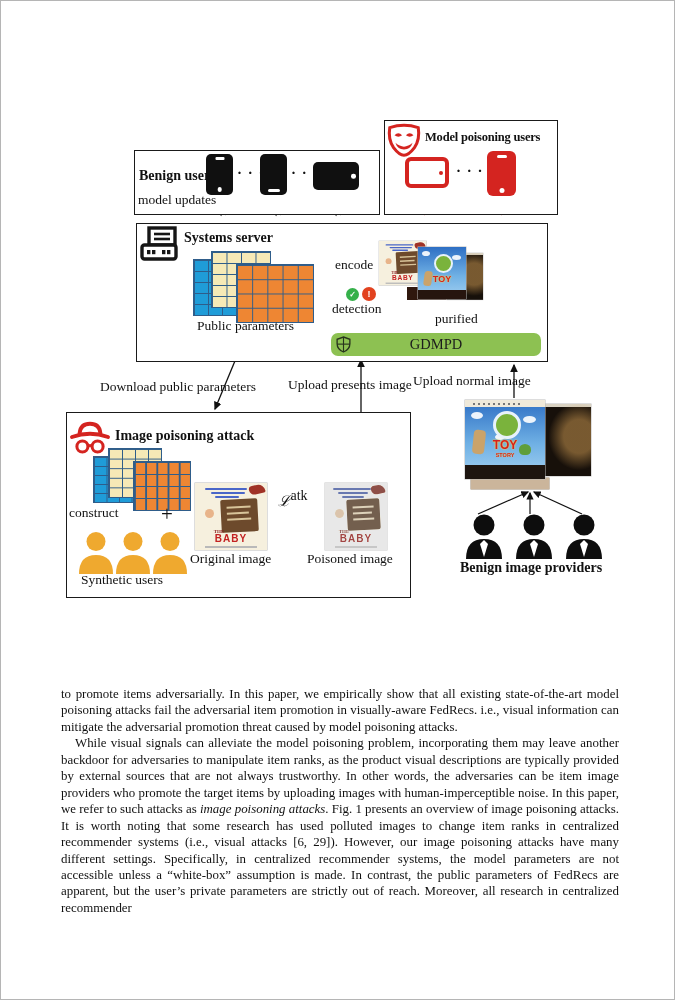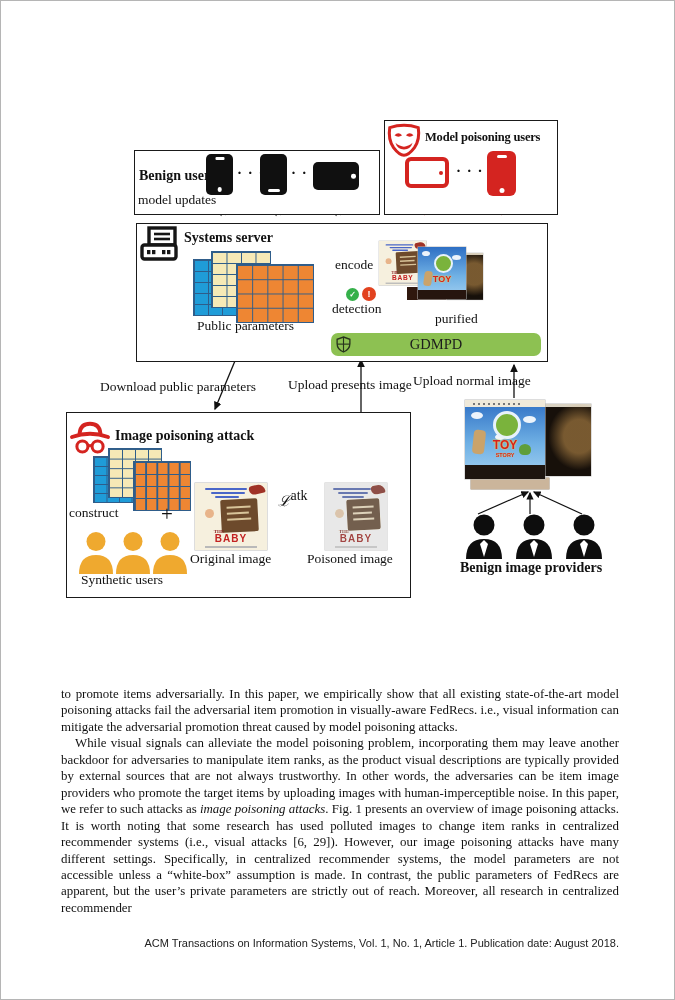--- a/index.html
+++ b/index.html
@@ -329,15 +329,14 @@
       </svg>
     <span class="flabel fbold" style="left:459px;top:559px;font-size:14px">Benign image providers</span>
   </div>
 
 
   <div class="bodytext">
     <p>to promote items adversarially. In this paper, we empirically show that all existing state-of-the-art model poisoning attacks fail the adversarial item promotion in visually-aware FedRecs. i.e., visual information can mitigate the adversarial promotion threat caused by model poisoning attacks.</p>
     <p class="ind"><span>While visual signals can alleviate the model poisoning problem, incorporating them may leave another backdoor for adversaries to manipulate item ranks, as the product visual descriptions are typically provided by external sources that are not always trustworthy. In other words, the adversaries can be item image providers who promote the target items by uploading images with human-imperceptible noise. In this paper, we refer to such attacks as </span><i>image poisoning attacks</i><span>. Fig. 1 presents an overview of image poisoning attacks. It is worth noting that some research has used polluted images to change item ranks in centralized recommender systems (i.e., visual attacks [6, 29]). However, our image poisoning attacks have many different settings. Specifically, in centralized recommender systems, the model parameters are not accessible unless a “white-box” assumption is made. In contrast, the public parameters of FedRecs are apparent, but the user’s private parameters are strictly out of reach. Moreover, all research in centralized recommender</span></p>
   </div>
 
-  <div class="footer">ACM Transactions on Information Systems, Vol. 1, No. 1, Article 1. Publication date: August 2018.</div>
 
 </div>
 
 </body></html>

